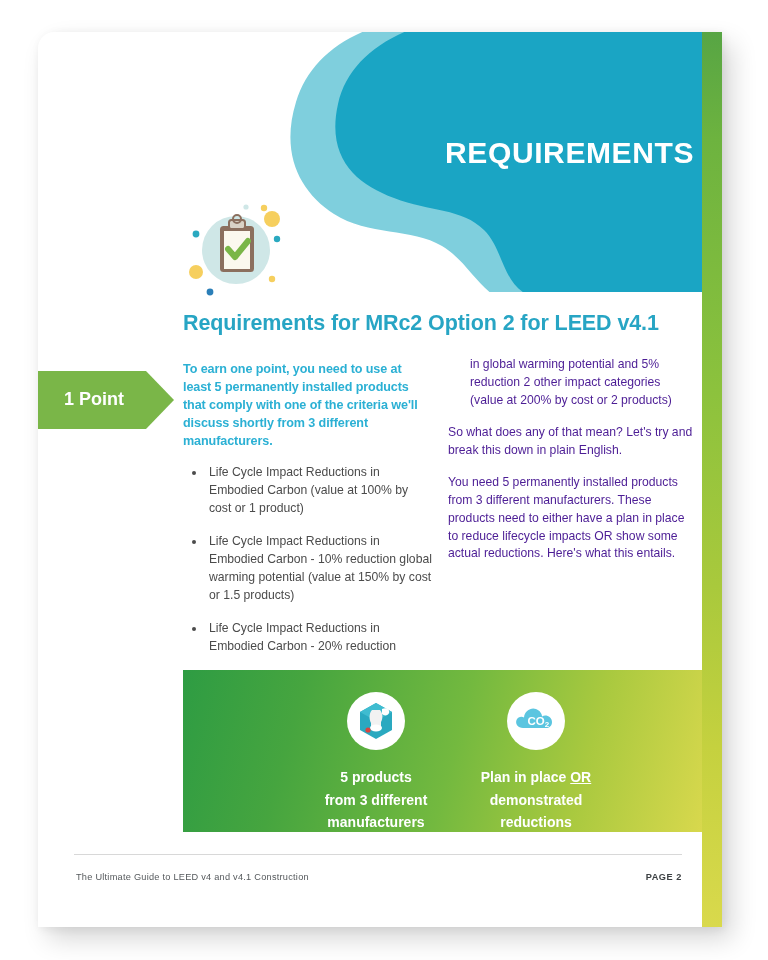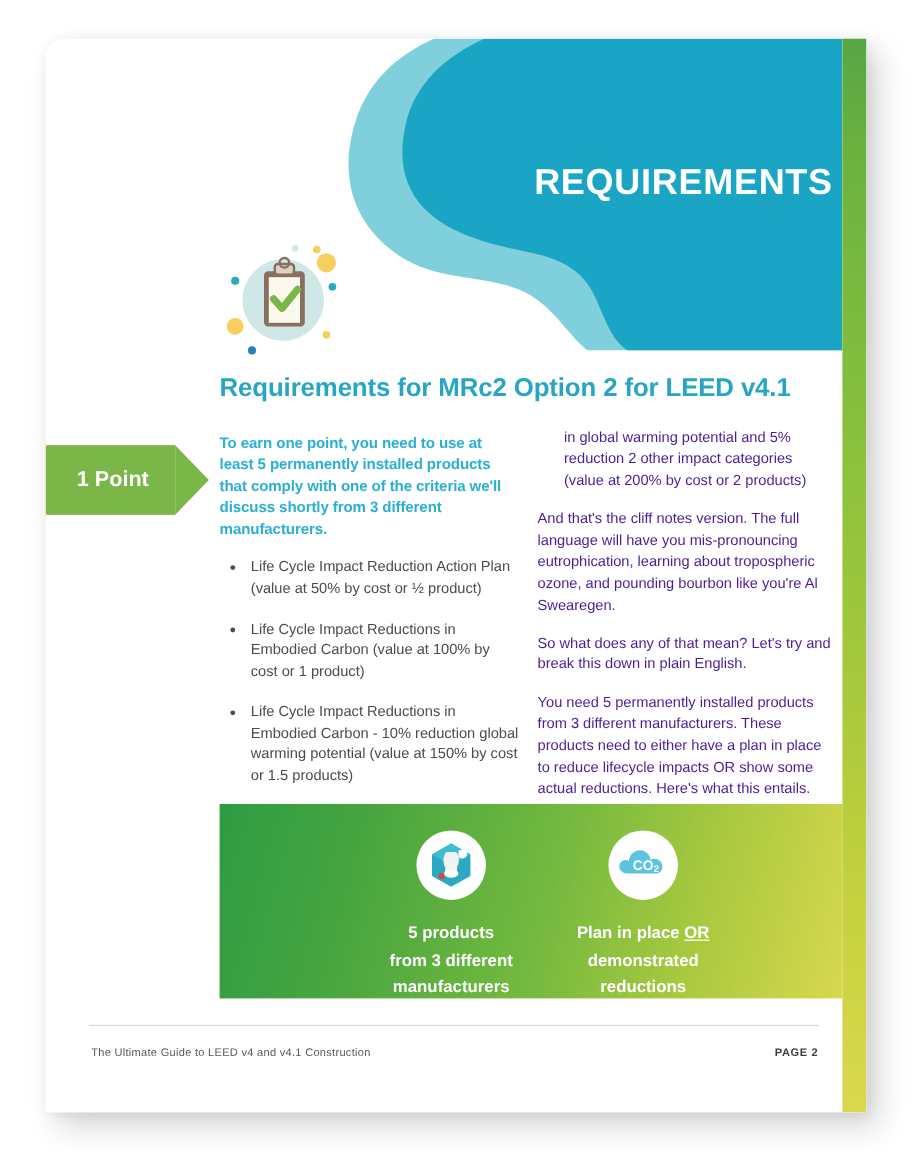--- a/index.html
+++ b/index.html
@@ -278,30 +278,28 @@
 
     <div id="point-tab">
       <div class="tab-body"></div>
       <div class="tab-arrow"></div>
       <div class="tab-label">1 Point</div>
     </div>
 
     <div id="col-left">
       <p class="lead-para">To earn one point, you need to use at least 5 permanently installed products that comply with one of the criteria we'll discuss shortly from 3 different manufacturers.</p>
       <ul class="criteria">
-        <li>Life Cycle Impact Reduction Action Plan (value at 50% by cost or ½ product)</li>
         <li>Life Cycle Impact Reductions in Embodied Carbon (value at 100% by cost or 1 product)</li>
         <li>Life Cycle Impact Reductions in Embodied Carbon - 10% reduction global warming potential (value at 150% by cost or 1.5 products)</li>
         <li>Life Cycle Impact Reductions in Embodied Carbon - 20% reduction</li>
       </ul>
     </div>
 
     <div id="col-right">
       <p class="body-para indent">in global warming potential and 5% reduction 2 other impact categories (value at 200% by cost or 2 products)</p>
-      <p class="body-para">And that's the cliff notes version. The full language will have you mis-pronouncing eutrophication, learning about tropospheric ozone, and pounding bourbon like you're Al Swearegen.</p>
       <p class="body-para">So what does any of that mean? Let's try and break this down in plain English.</p>
       <p class="body-para">You need 5 permanently installed products from 3 different manufacturers. These products need to either have a plan in place to reduce lifecycle impacts OR show some actual reductions. Here's what this entails.</p>
     </div>
 
     <div id="banner">
 
       <div class="banner-col" id="banner-col-1">
         <div class="banner-icon">
           <svg width="58" height="58" viewBox="0 0 58 58" xmlns="http://www.w3.org/2000/svg" aria-hidden="true">
             <polygon points="29,11 45,20 45,38 29,47 13,38 13,20" fill="#2aa9c0"></polygon>

